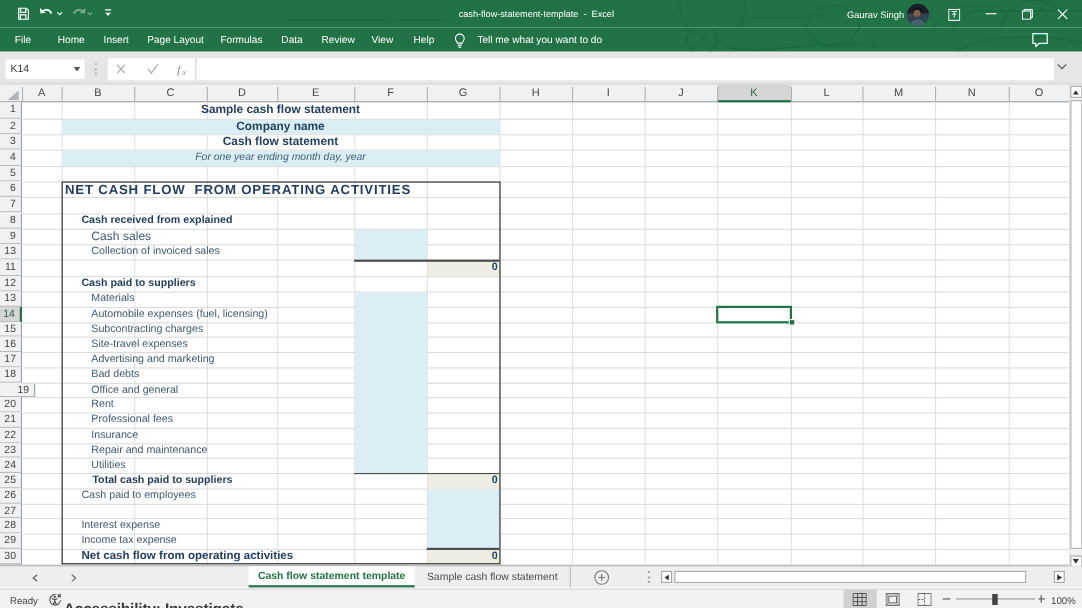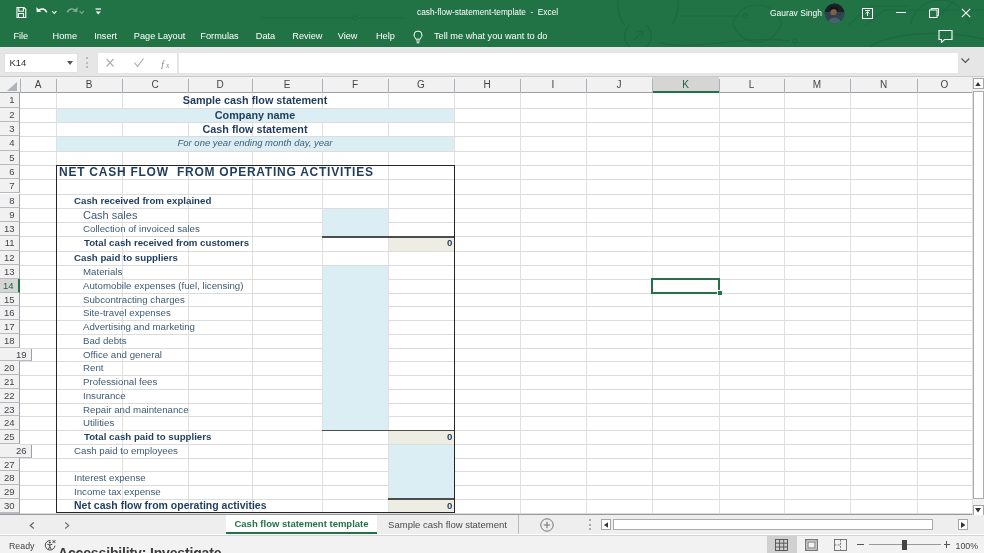--- a/index.html
+++ b/index.html
@@ -178,21 +178,21 @@
 <div class="abs" style="left:0;top:229.25px;width:20px;height:13.75px;background:#f1f1f1;border-right:1.2px solid #9aa0a6;border-bottom:1px solid #b7babf;color:#444;font-size:9.5px;text-align:right;padding-right:4.5px;line-height:13.8px">16</div>
 <div class="abs" style="left:0;top:243.00px;width:20px;height:13.75px;background:#f1f1f1;border-right:1.2px solid #9aa0a6;border-bottom:1px solid #b7babf;color:#444;font-size:9.5px;text-align:right;padding-right:4.5px;line-height:13.8px">17</div>
 <div class="abs" style="left:0;top:256.75px;width:20px;height:13.75px;background:#f1f1f1;border-right:1.2px solid #9aa0a6;border-bottom:1px solid #b7babf;color:#444;font-size:9.5px;text-align:right;padding-right:4.5px;line-height:13.8px">18</div>
 <div class="abs" style="left:0;top:270.50px;width:32px;height:13.75px;background:#f1f1f1;border-right:1.2px solid #9aa0a6;border-bottom:1px solid #b7babf;color:#444;font-size:9.5px;text-align:right;padding-right:4.5px;line-height:13.8px">19</div>
 <div class="abs" style="left:0;top:284.25px;width:20px;height:13.75px;background:#f1f1f1;border-right:1.2px solid #9aa0a6;border-bottom:1px solid #b7babf;color:#444;font-size:9.5px;text-align:right;padding-right:4.5px;line-height:13.8px">20</div>
 <div class="abs" style="left:0;top:298.00px;width:20px;height:13.75px;background:#f1f1f1;border-right:1.2px solid #9aa0a6;border-bottom:1px solid #b7babf;color:#444;font-size:9.5px;text-align:right;padding-right:4.5px;line-height:13.8px">21</div>
 <div class="abs" style="left:0;top:311.75px;width:20px;height:13.75px;background:#f1f1f1;border-right:1.2px solid #9aa0a6;border-bottom:1px solid #b7babf;color:#444;font-size:9.5px;text-align:right;padding-right:4.5px;line-height:13.8px">22</div>
 <div class="abs" style="left:0;top:325.50px;width:20px;height:13.75px;background:#f1f1f1;border-right:1.2px solid #9aa0a6;border-bottom:1px solid #b7babf;color:#444;font-size:9.5px;text-align:right;padding-right:4.5px;line-height:13.8px">23</div>
 <div class="abs" style="left:0;top:339.25px;width:20px;height:13.75px;background:#f1f1f1;border-right:1.2px solid #9aa0a6;border-bottom:1px solid #b7babf;color:#444;font-size:9.5px;text-align:right;padding-right:4.5px;line-height:13.8px">24</div>
 <div class="abs" style="left:0;top:353.00px;width:20px;height:13.75px;background:#f1f1f1;border-right:1.2px solid #9aa0a6;border-bottom:1px solid #b7babf;color:#444;font-size:9.5px;text-align:right;padding-right:4.5px;line-height:13.8px">25</div>
-<div class="abs" style="left:0;top:366.75px;width:32px;height:13.75px;background:#f1f1f1;border-right:1.2px solid #9aa0a6;border-bottom:1px solid #b7babf;color:#444;font-size:9.5px;text-align:right;padding-right:4.5px;line-height:13.8px">26</div>
+<div class="abs" style="left:0;top:366.75px;width:20px;height:13.75px;background:#f1f1f1;border-right:1.2px solid #9aa0a6;border-bottom:1px solid #b7babf;color:#444;font-size:9.5px;text-align:right;padding-right:4.5px;line-height:13.8px">26</div>
 <div class="abs" style="left:0;top:380.50px;width:20px;height:13.75px;background:#f1f1f1;border-right:1.2px solid #9aa0a6;border-bottom:1px solid #b7babf;color:#444;font-size:9.5px;text-align:right;padding-right:4.5px;line-height:13.8px">27</div>
 <div class="abs" style="left:0;top:394.25px;width:20px;height:13.75px;background:#f1f1f1;border-right:1.2px solid #9aa0a6;border-bottom:1px solid #b7babf;color:#444;font-size:9.5px;text-align:right;padding-right:4.5px;line-height:13.8px">28</div>
 <div class="abs" style="left:0;top:408.00px;width:20px;height:13.75px;background:#f1f1f1;border-right:1.2px solid #9aa0a6;border-bottom:1px solid #b7babf;color:#444;font-size:9.5px;text-align:right;padding-right:4.5px;line-height:13.8px">29</div>
 <div class="abs" style="left:0;top:421.75px;width:20px;height:13.75px;background:#f1f1f1;border-right:1.2px solid #9aa0a6;border-bottom:1px solid #b7babf;color:#444;font-size:9.5px;text-align:right;padding-right:4.5px;line-height:13.8px">30</div>
 <div class="abs" style="left:0;top:435.50px;width:20px;height:1.70px;background:#f1f1f1;border-right:1.2px solid #9aa0a6;border-bottom:1px solid #b7babf;color:#444;font-size:9.5px;text-align:right;padding-right:4.5px;line-height:1.7px"></div>
 <div class="abs" style="left:56px;top:16.4px;width:1px;height:420.8px;background:#e0e0e0"></div>
 <div class="abs" style="left:122px;top:16.4px;width:1px;height:420.8px;background:#e0e0e0"></div>
 <div class="abs" style="left:188px;top:16.4px;width:1px;height:420.8px;background:#e0e0e0"></div>
 <div class="abs" style="left:252px;top:16.4px;width:1px;height:420.8px;background:#e0e0e0"></div>
 <div class="abs" style="left:322px;top:16.4px;width:1px;height:420.8px;background:#e0e0e0"></div>
@@ -249,21 +249,20 @@
 <div class="abs" style="left:322px;top:353.00px;width:132px;height:1.2px;background:#4d4d4d"></div>
 <div class="abs" style="left:388px;top:420.75px;width:66px;height:2.2px;background:#4d4d4d"></div>
 <div class="abs" style="top:16.40px;height:14.30px;font-size:10.8px;color:#1f3c5c;line-height:14.30px;font-weight:bold;left:55px;width:400px;text-align:center;">Sample cash flow statement</div>
 <div class="abs" style="top:30.70px;height:14.30px;font-size:10.8px;color:#1f3c5c;line-height:14.30px;font-weight:bold;left:55px;width:400px;text-align:center;">Company name</div>
 <div class="abs" style="top:45.00px;height:14.30px;font-size:10.8px;color:#1f3c5c;line-height:14.30px;font-weight:bold;left:55px;width:400px;text-align:center;">Cash flow statement</div>
 <div class="abs" style="top:59.30px;height:14.30px;font-size:9.5px;color:#44607a;line-height:14.30px;font-style:italic;left:55px;width:400px;text-align:center;">For one year ending month day, year</div>
 <div class="abs" style="top:87.90px;height:14.30px;font-size:12px;color:#1f3c5c;line-height:14.30px;font-weight:bold;left:59px;white-space:nowrap;"><span style="letter-spacing:0.75px">NET CASH FLOW&nbsp; FROM OPERATING ACTIVITIES</span></div>
 <div class="abs" style="top:116.50px;height:14.30px;font-size:9.7px;color:#1f3c5c;line-height:14.30px;font-weight:bold;left:74px;white-space:nowrap;">Cash received from explained</div>
 <div class="abs" style="top:130.80px;height:14.30px;font-size:11px;color:#3f5a73;line-height:14.30px;left:83px;white-space:nowrap;">Cash sales</div>
 <div class="abs" style="top:145.10px;height:14.30px;font-size:9.7px;color:#3f5a73;line-height:14.30px;left:83px;white-space:nowrap;">Collection of invoiced sales</div>
-<div class="abs" style="top:159.40px;height:14.30px;font-size:9.7px;color:#1f3c5c;line-height:14.30px;font-weight:bold;left:84px;white-space:nowrap;">Total cash received from customers</div>
 <div class="abs" style="top:159.40px;height:14.30px;font-size:9.7px;color:#1f3c5c;line-height:14.30px;font-weight:bold;left:352.5px;width:100px;text-align:right;">0</div>
 <div class="abs" style="top:173.70px;height:14.30px;font-size:9.7px;color:#1f3c5c;line-height:14.30px;font-weight:bold;left:74px;white-space:nowrap;">Cash paid to suppliers</div>
 <div class="abs" style="top:188.00px;height:13.75px;font-size:9.7px;color:#3f5a73;line-height:13.75px;left:83px;white-space:nowrap;">Materials</div>
 <div class="abs" style="top:201.75px;height:13.75px;font-size:9.7px;color:#3f5a73;line-height:13.75px;left:83px;white-space:nowrap;">Automobile expenses (fuel, licensing)</div>
 <div class="abs" style="top:215.50px;height:13.75px;font-size:9.7px;color:#3f5a73;line-height:13.75px;left:83px;white-space:nowrap;">Subcontracting charges</div>
 <div class="abs" style="top:229.25px;height:13.75px;font-size:9.7px;color:#3f5a73;line-height:13.75px;left:83px;white-space:nowrap;">Site-travel expenses</div>
 <div class="abs" style="top:243.00px;height:13.75px;font-size:9.7px;color:#3f5a73;line-height:13.75px;left:83px;white-space:nowrap;">Advertising and marketing</div>
 <div class="abs" style="top:256.75px;height:13.75px;font-size:9.7px;color:#3f5a73;line-height:13.75px;left:83px;white-space:nowrap;">Bad debts</div>
 <div class="abs" style="top:270.50px;height:13.75px;font-size:9.7px;color:#3f5a73;line-height:13.75px;left:83px;white-space:nowrap;">Office and general</div>
 <div class="abs" style="top:284.25px;height:13.75px;font-size:9.7px;color:#3f5a73;line-height:13.75px;left:83px;white-space:nowrap;">Rent</div>

